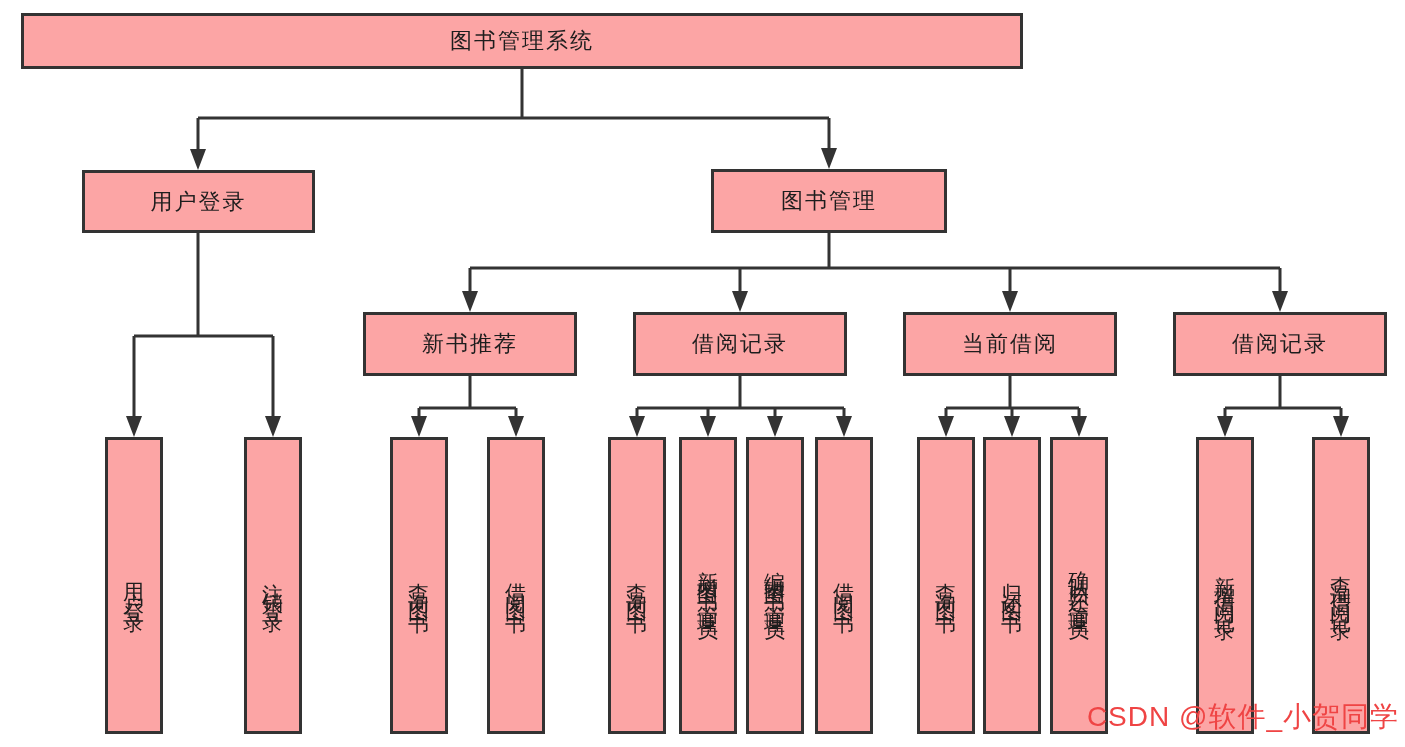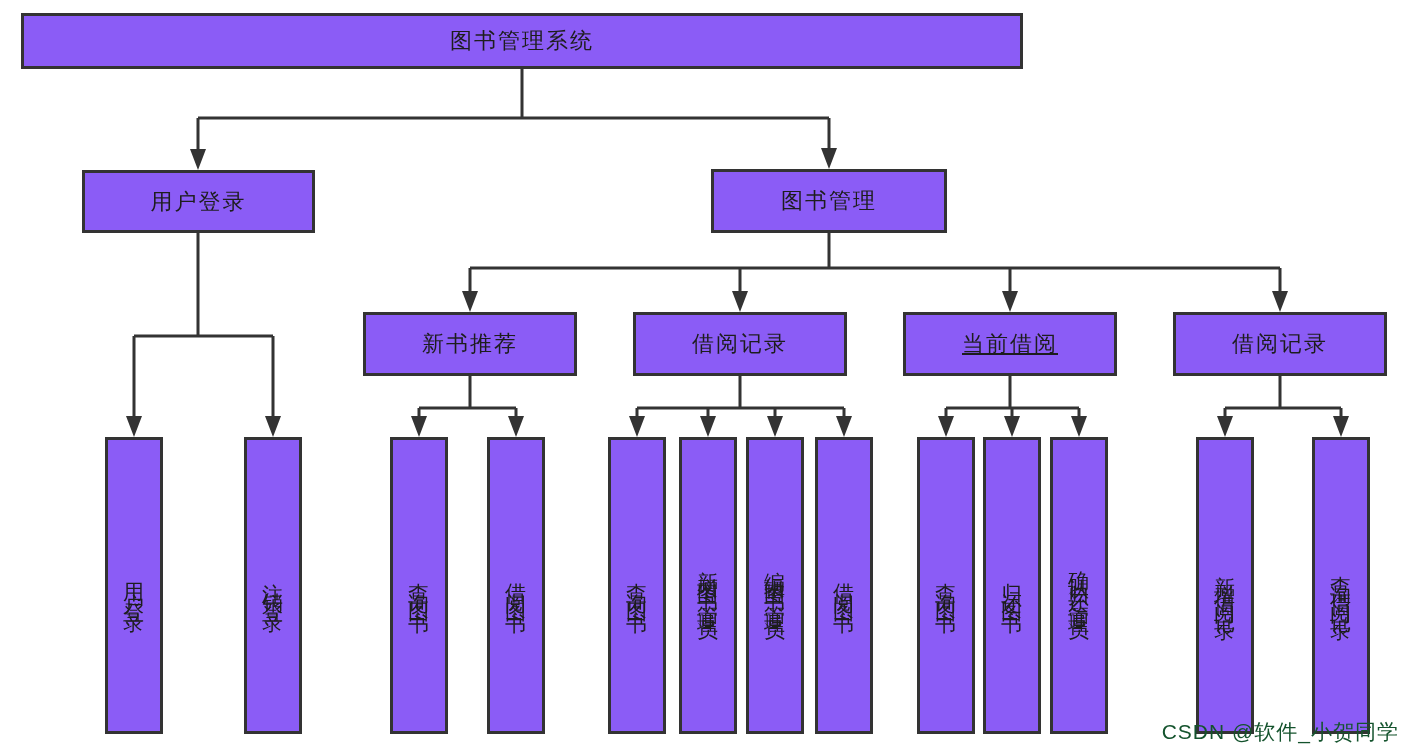--- a/index.html
+++ b/index.html
@@ -4,33 +4,33 @@
 <style>
   html,body{margin:0;padding:0;background:#ffffff;}
   body{
     width:1405px;height:747px;position:relative;overflow:hidden;
     font-family:"Liberation Sans","DejaVu Sans",sans-serif;
   }
   .canvas{position:absolute;inset:0;}
   svg.wires{position:absolute;left:0;top:0;z-index:1;}
   .node{
     position:absolute;z-index:2;box-sizing:border-box;
-    background:#8b5cf6;border:3px solid #333333;
+    background:#fca5a5;border:3px solid #333333;
     display:flex;align-items:center;justify-content:center;
     color:#1d1d1d;font-size:22px;letter-spacing:2px;
     white-space:nowrap;
   }
   .vnode{
     writing-mode:vertical-rl;text-orientation:mixed;
     font-size:21px;letter-spacing:10px;line-height:1;
     white-space:normal;
   }
   .watermark{
-    position:absolute;right:6px;bottom:1px;z-index:3;
-    color:#14532d;font-size:21px;letter-spacing:1px;
+    position:absolute;right:6px;bottom:11px;z-index:3;
+    color:#ef4444;font-size:28px;letter-spacing:1px;
   }
 </style>
 </head>
 <body>
 
 <div class="canvas">
 
   <svg class="wires" width="1405" height="747" viewBox="0 0 1405 747">
     <path fill="none" stroke="#333333" stroke-width="3" d="
       M522 69 V118 M198 118 H829 M198 118 V158 M829 118 V158
@@ -62,21 +62,21 @@
       M1333 416 L1349 416 L1341 437 Z"></path>
   </svg>
 
   <div class="node" style="left:21px;top:13px;width:1002px;height:56px;">图书管理系统</div>
 
   <div class="node" style="left:82px;top:170px;width:233px;height:63px;">用户登录</div>
   <div class="node" style="left:363px;top:312px;width:214px;height:64px;">新书推荐</div>
 
   <div class="node" style="left:711px;top:169px;width:236px;height:64px;">图书管理</div>
   <div class="node" style="left:633px;top:312px;width:214px;height:64px;">借阅记录</div>
-  <div class="node" style="left:903px;top:312px;width:214px;height:64px;text-decoration:underline;">当前借阅</div>
+  <div class="node" style="left:903px;top:312px;width:214px;height:64px;">当前借阅</div>
   <div class="node" style="left:1173px;top:312px;width:214px;height:64px;">借阅记录</div>
 
   <div class="node vnode" style="left:105px;top:437px;width:58px;height:297px;">用户登录</div>
   <div class="node vnode" style="left:244px;top:437px;width:58px;height:297px;">注销登录</div>
 
   <div class="node vnode" style="left:390px;top:437px;width:58px;height:297px;">查询图书</div>
   <div class="node vnode" style="left:487px;top:437px;width:58px;height:297px;">借阅图书</div>
 
   <div class="node vnode" style="left:608px;top:437px;width:58px;height:297px;">查询图书</div>
   <div class="node vnode" style="left:679px;top:437px;width:58px;height:297px;letter-spacing:7px;">新增图书（管理员）</div>

